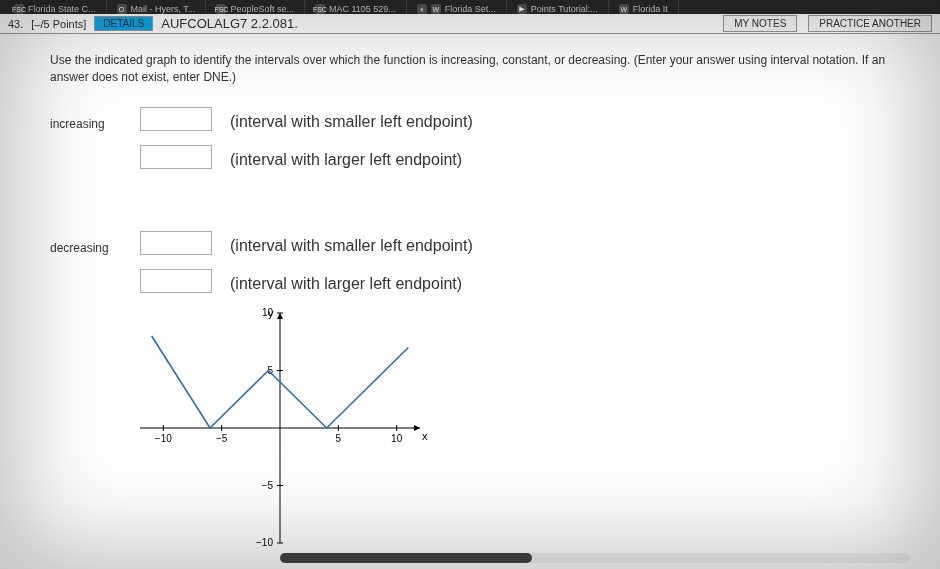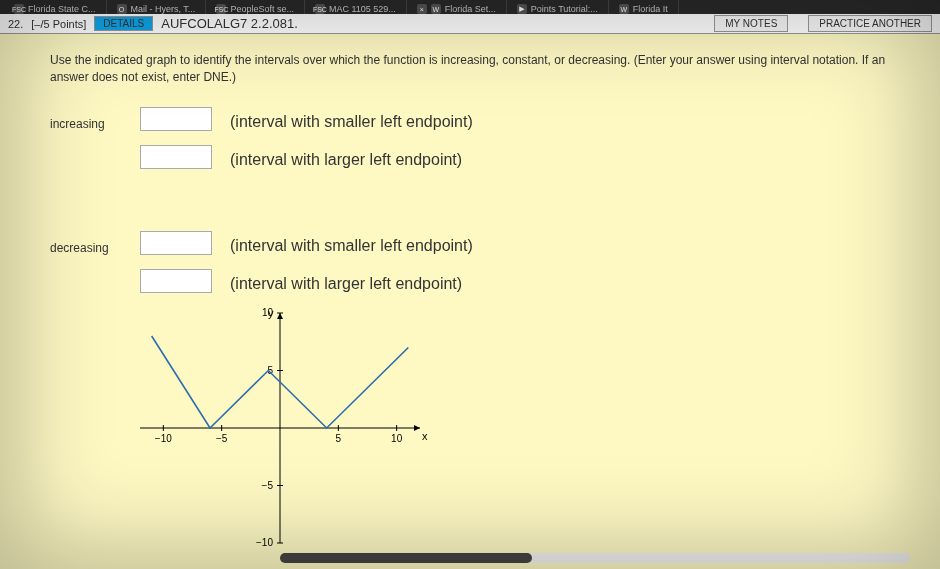--- a/index.html
+++ b/index.html
@@ -55,31 +55,31 @@
     .q-number { font-weight: normal; }
     .details-btn {
       border: 1px solid #999;
       padding: 1px 8px;
       font-size: 10px;
       color:#333;
       background:#0ea5e9;
       cursor:pointer;
     }
     .q-ref { color: #333; font-size:13px;}
-    .right-btns { margin-left: auto; display: flex; gap: 20px; padding-left: 18px; }
+    .right-btns { margin-left: auto; display: flex; gap: 11px; padding-left: 18px; }
     .action-btn {
       border: 1px solid #999;
       padding: 2px 10px;
       font-size: 10px;
       color:#333;
       background:#f8f8f8;
       cursor:pointer;
     }
     .content {
-      background: #fef9c3;
+      background: #ffffff;
       margin: 0;
       padding: 18px 20px 0 20px;
       height: 535px;
       position: relative;
     }
     .instructions {
       font-size: 12px;
       color: #333;
       line-height: 1.45;
       margin-bottom: 14px;
@@ -172,21 +172,21 @@
     <span class="tab-icon">▶</span>
     <span>Points Tutorial:...</span>
   </div>
   <div class="tab">
     <span class="tab-icon">W</span>
     <span>Florida It</span>
   </div>
 </div>
 
 <div class="question-bar">
-  <span class="q-number">22.</span>
+  <span class="q-number">43.</span>
   <span class="q-number">[–/5 Points]</span>
   <button class="details-btn">DETAILS</button>
   <span class="q-ref">AUFCOLALG7 2.2.081.</span>
   <div class="right-btns">
     <button class="action-btn">MY NOTES</button>
     <button class="action-btn">PRACTICE ANOTHER</button>
   </div>
 </div>
 
 <div class="content">

